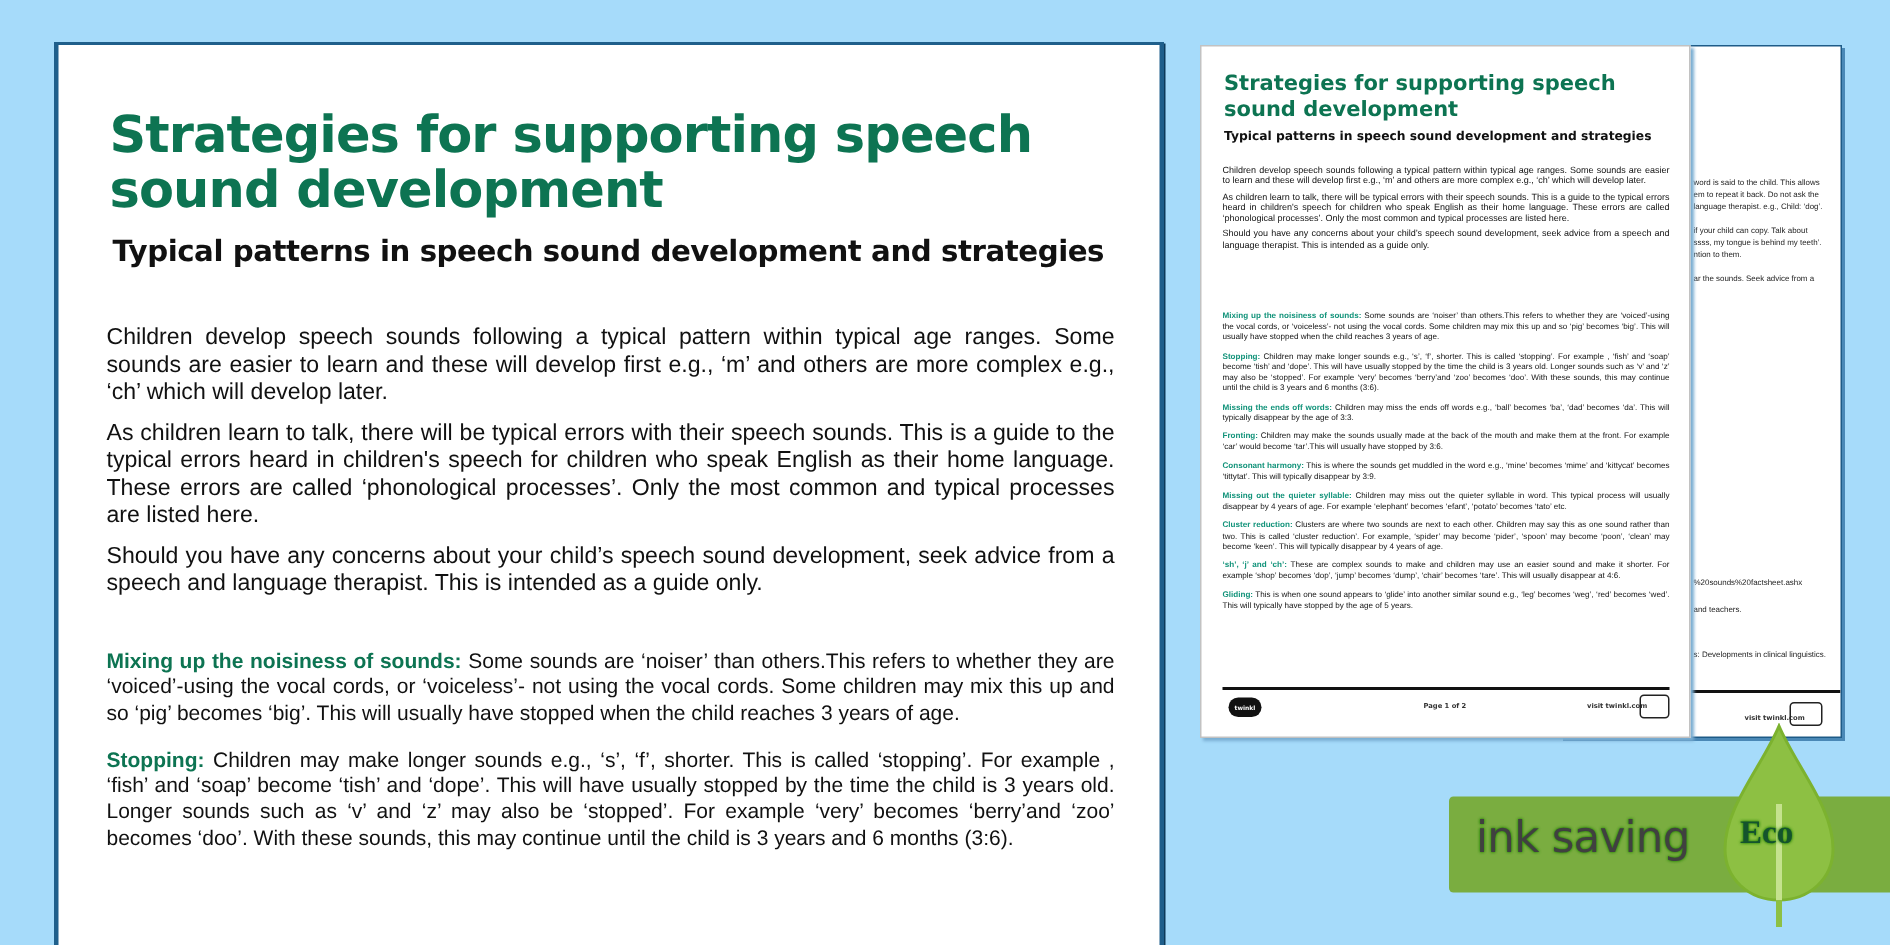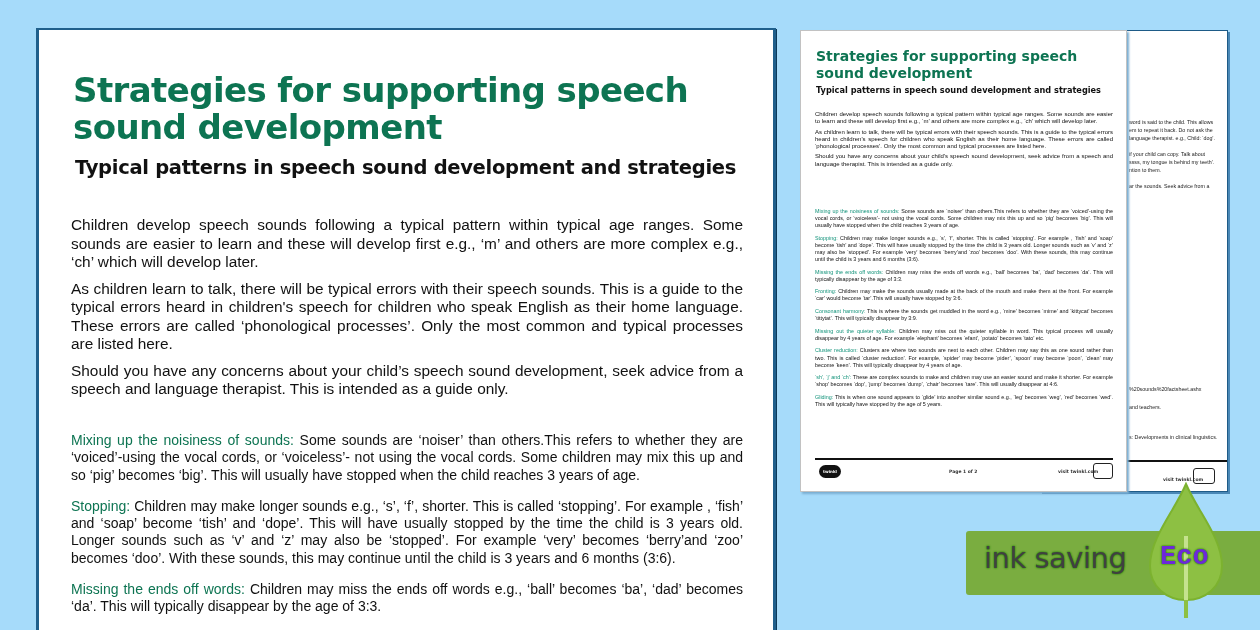--- a/index.html
+++ b/index.html
@@ -33,21 +33,21 @@
     color: #111; font-size: 15.4px; line-height: 18.5px;
     font-family: "Liberation Sans", sans-serif; text-align: justify;
   }
   .big-page .body p { margin-bottom: 8px; }
   .big-page .sections {
     position: absolute; left: 32px; top: 402px; width: 672px;
     color: #111; font-size: 14px; line-height: 17.3px;
     font-family: "Liberation Sans", sans-serif; text-align: justify;
   }
   .big-page .sections p { margin-bottom: 14px; }
-  .heading-green { color: #0d7452; font-weight: normal; }
+  .heading-green { color: #0d7452; font-weight: bold; }
 
   
   .back-page {
     position: absolute; left: 1040px; top: 30px; width: 188px; height: 462px;
     background: #fff; border: 1px solid #1e5b87;
     box-shadow: 2px 2px 0 #4a88b6;
     overflow: hidden;
   }
   .back-page .snip {
     position: absolute; left: 88px; font-size: 5.3px; color: #222;
@@ -120,40 +120,39 @@
     position: absolute; left: 18px; top: 10px;
     color: #404040; font-size: 29px; font-family: "DejaVu Sans", sans-serif;
     text-shadow: 0 0 2px #2f8a0a, 0 0 2px #2f8a0a;
     letter-spacing: -0.5px;
   }
   .leaf {
     position: absolute; left: 1146px; top: 482px; width: 80px; height: 136px;
   }
   .eco-label {
     position: absolute; left: 1160px; top: 542px;
-    color: #6d28d9; font-size: 27px; font-weight: bold;
+    color: #14532d; font-size: 22px; font-weight: bold;
     text-shadow: 0 0 2px #2f8a0a, 0 0 2px #2f8a0a;
-    font-family: Liberation Mono, monospace;
+    font-family: Liberation Serif, serif;
   }
 </style>
 </head>
 <body>
 
 <div class="big-page">
   <div class="title">Strategies for supporting speech sound development</div>
   <div class="subtitle">Typical patterns in speech sound development and strategies</div>
   <div class="body">
     <p>Children develop speech sounds following a typical pattern within typical age ranges. Some sounds are easier to learn and these will develop first e.g., ‘m’ and others are more complex e.g., ‘ch’ which will develop later.</p>
     <p>As children learn to talk, there will be typical errors with their speech sounds. This is a guide to the typical errors heard in children's speech for children who speak English as their home language. These errors are called ‘phonological processes’. Only the most common and typical processes are listed here.</p>
     <p>Should you have any concerns about your child’s speech sound development, seek advice from a speech and language therapist. This is intended as a guide only.</p>
   </div>
   <div class="sections">
     <p><span class="heading-green">Mixing up the noisiness of sounds:</span><span> Some sounds are ‘noiser’ than others.This refers to whether they are ‘voiced’-using the vocal cords, or ‘voiceless’- not using the vocal cords. Some children may mix this up and so ‘pig’ becomes ‘big’. This will usually have stopped when the child reaches 3 years of age.</span></p>
     <p><span class="heading-green">Stopping:</span><span> Children may make longer sounds e.g., ‘s’, ‘f’, shorter. This is called ‘stopping’. For example , ‘fish’ and ‘soap’ become ‘tish’ and ‘dope’. This will have usually stopped by the time the child is 3 years old. Longer sounds such as ‘v’ and ‘z’ may also be ‘stopped’. For example ‘very’ becomes ‘berry’and ‘zoo’ becomes ‘doo’. With these sounds, this may continue until the child is 3 years and 6 months (3:6).</span></p>
-    <p><span class="heading-green">Missing the ends off words:</span><span> Children may miss the ends off words e.g., ‘ball’ becomes ‘ba’, ‘dad’ becomes ‘da’. This will typically disappear by the age of 3:3.</span></p>
   </div>
 </div>
 
 <div class="back-page">
   <div class="snip" style="top:88px">word is said to the child. This allows</div>
   <div class="snip" style="top:96px">em to repeat it back. Do not ask the</div>
   <div class="snip" style="top:104px">language therapist. e.g., Child: ‘dog’.</div>
   <div class="snip" style="top:120px">if your child can copy. Talk about</div>
   <div class="snip" style="top:128px">ssss, my tongue is behind my teeth’.</div>
   <div class="snip" style="top:136px">ntion to them.</div>

